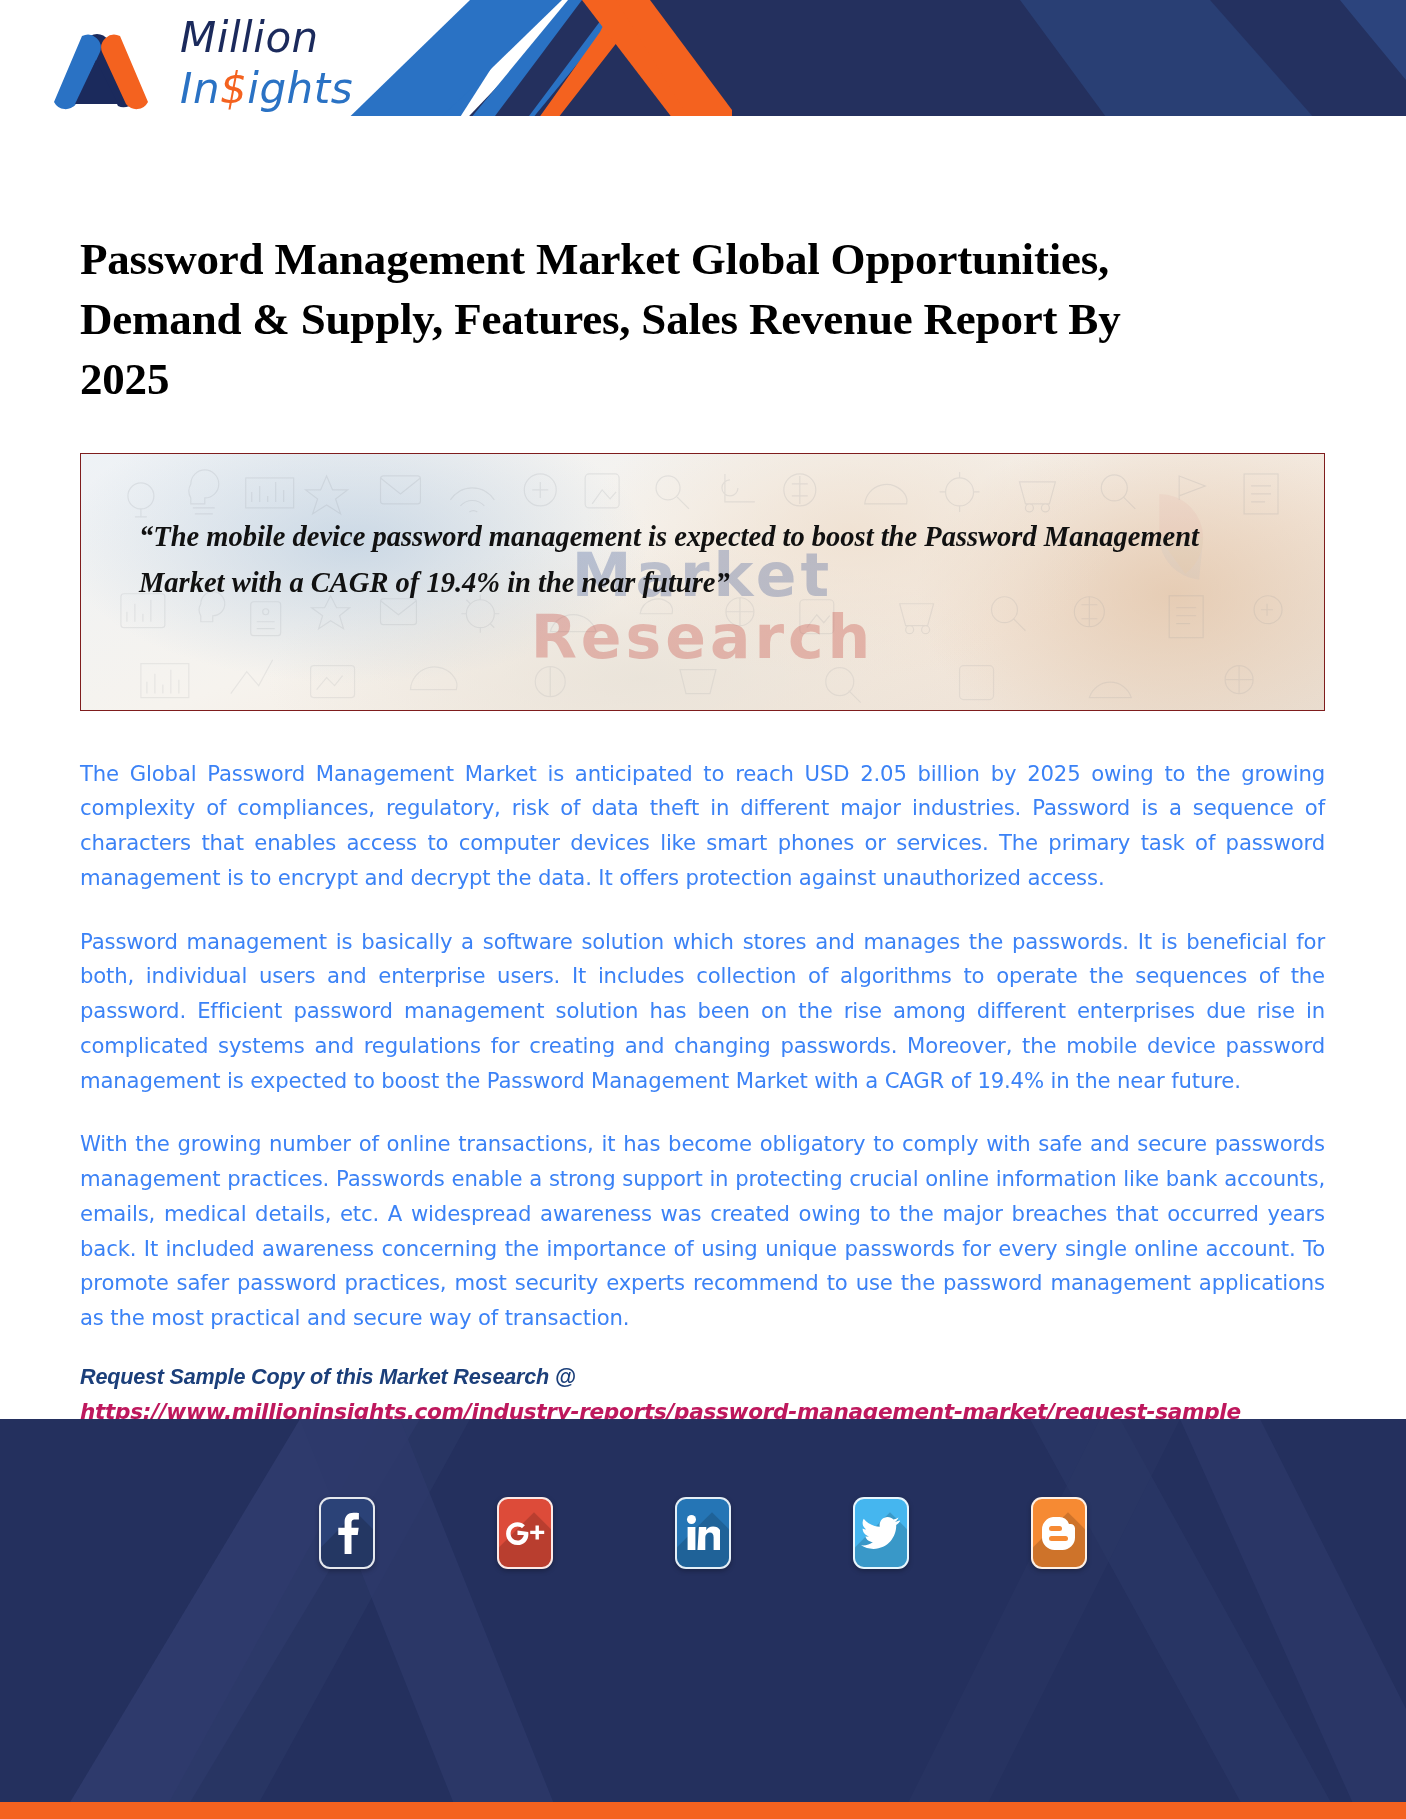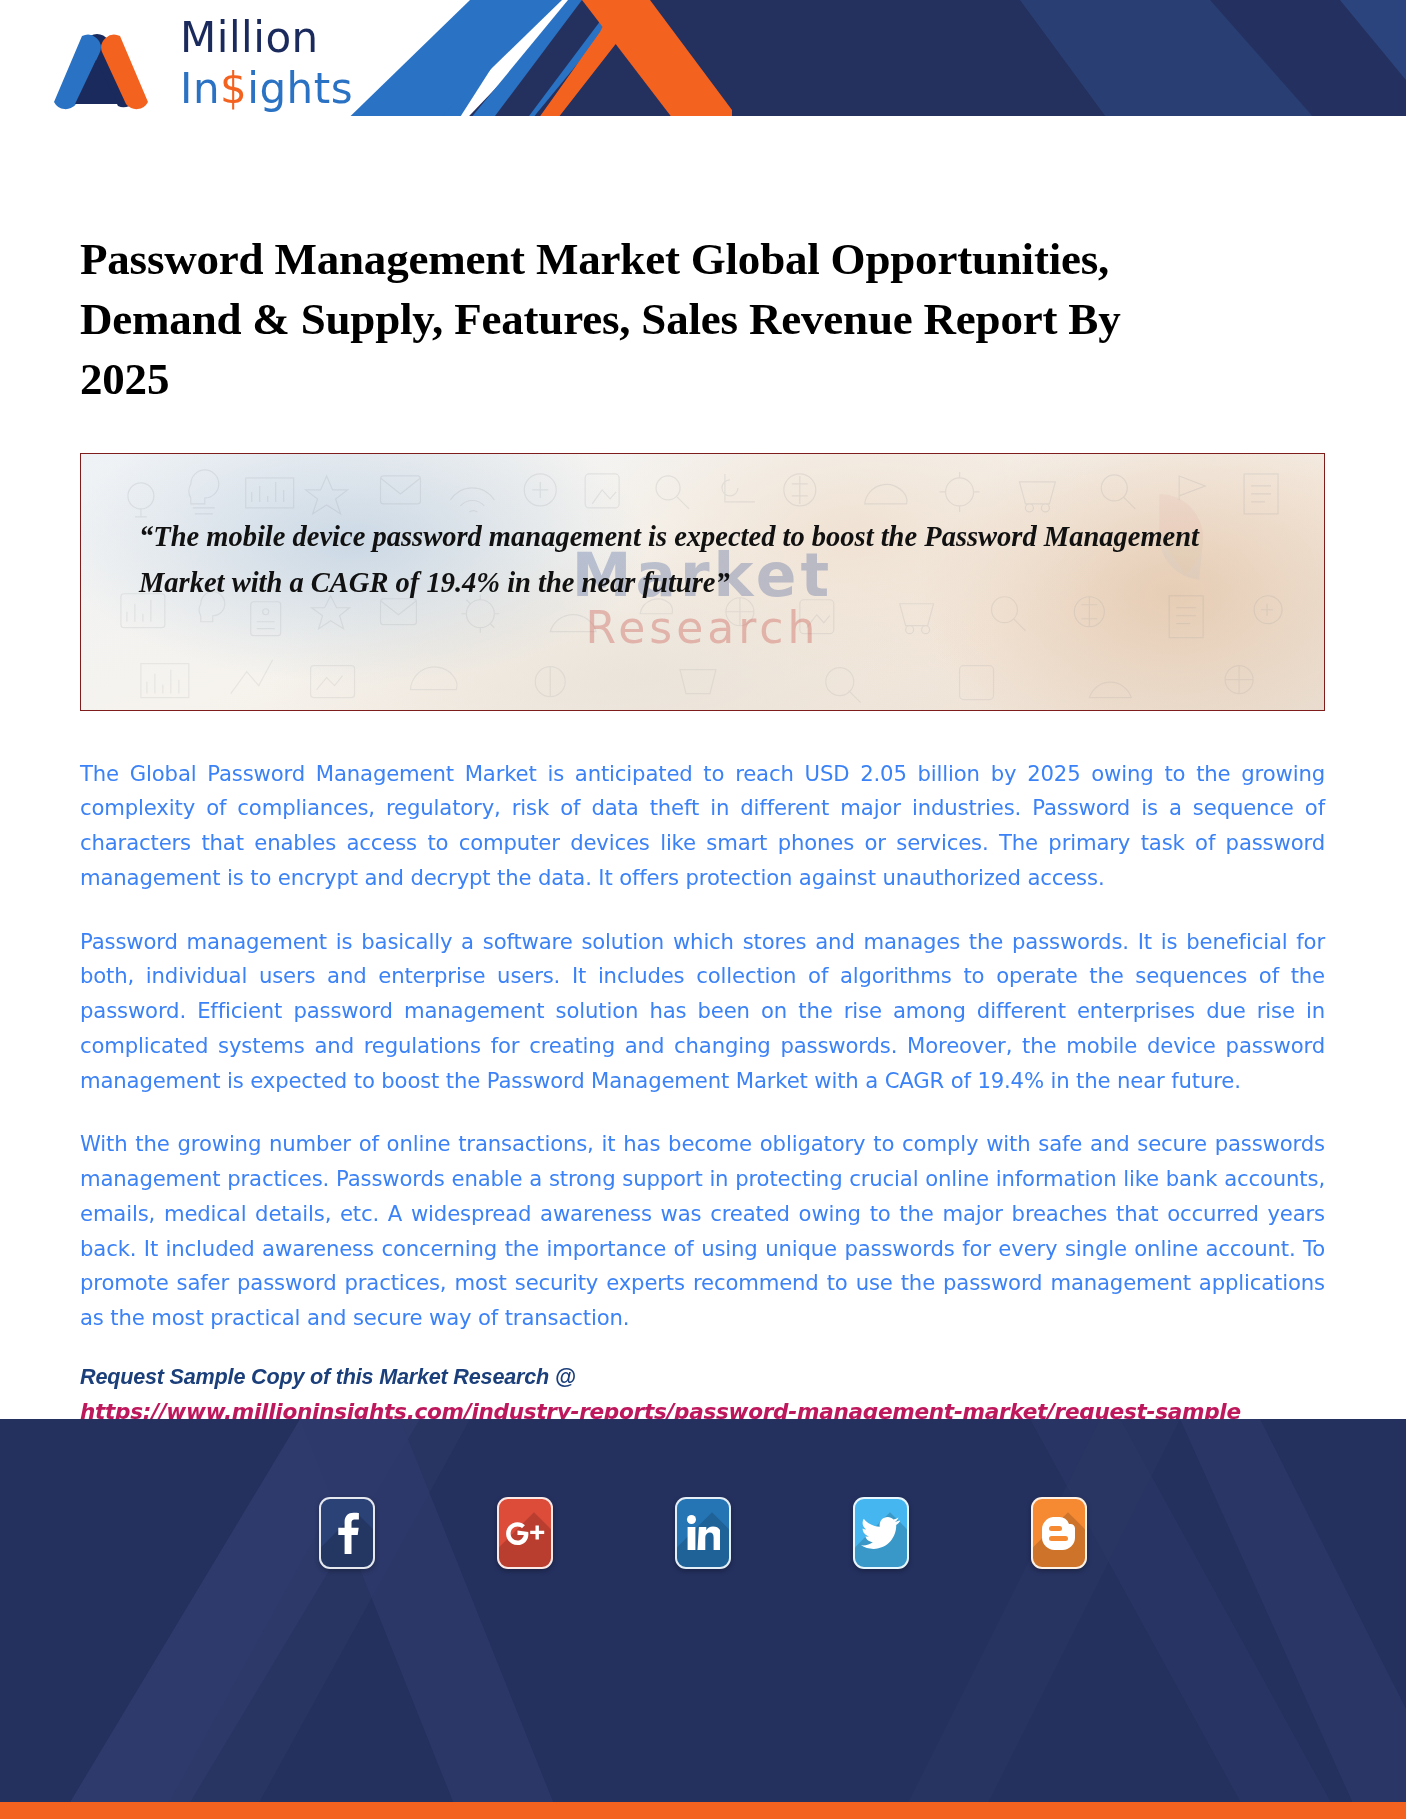--- a/index.html
+++ b/index.html
@@ -14,20 +14,21 @@
     overflow: hidden;
   }
 
   
   .header {
     position: absolute;
     top: 0; left: 0;
     width: 1406px; height: 116px;
     background: #ffffff;
     overflow: hidden;
+    font-style: italic;
   }
   .header-art {
     position: absolute;
     top: 0; left: 330px;
     width: 1076px; height: 136px;
     overflow: hidden;
   }
   .logo-wrap {
     position: absolute;
     top: 18px; left: 40px;
@@ -113,22 +114,22 @@
     letter-spacing: 4px;
     color: rgba(58, 86, 150, 0.30);
     user-select: none;
   }
   .quote-watermark2 {
     position: absolute;
     left: 0; right: 0;
     top: 148px;
     text-align: center;
     font-family: "DejaVu Sans", sans-serif;
-    font-weight: normal;
-    font-size: 44px;
+    font-weight: bold;
+    font-size: 60px;
     letter-spacing: 4px;
     color: rgba(200, 80, 70, 0.34);
     user-select: none;
   }
   .quote-text {
     position: absolute;
     left: 58px; right: 48px;
     top: 60px;
     font-family: "Liberation Serif", serif;
     font-weight: bold;

